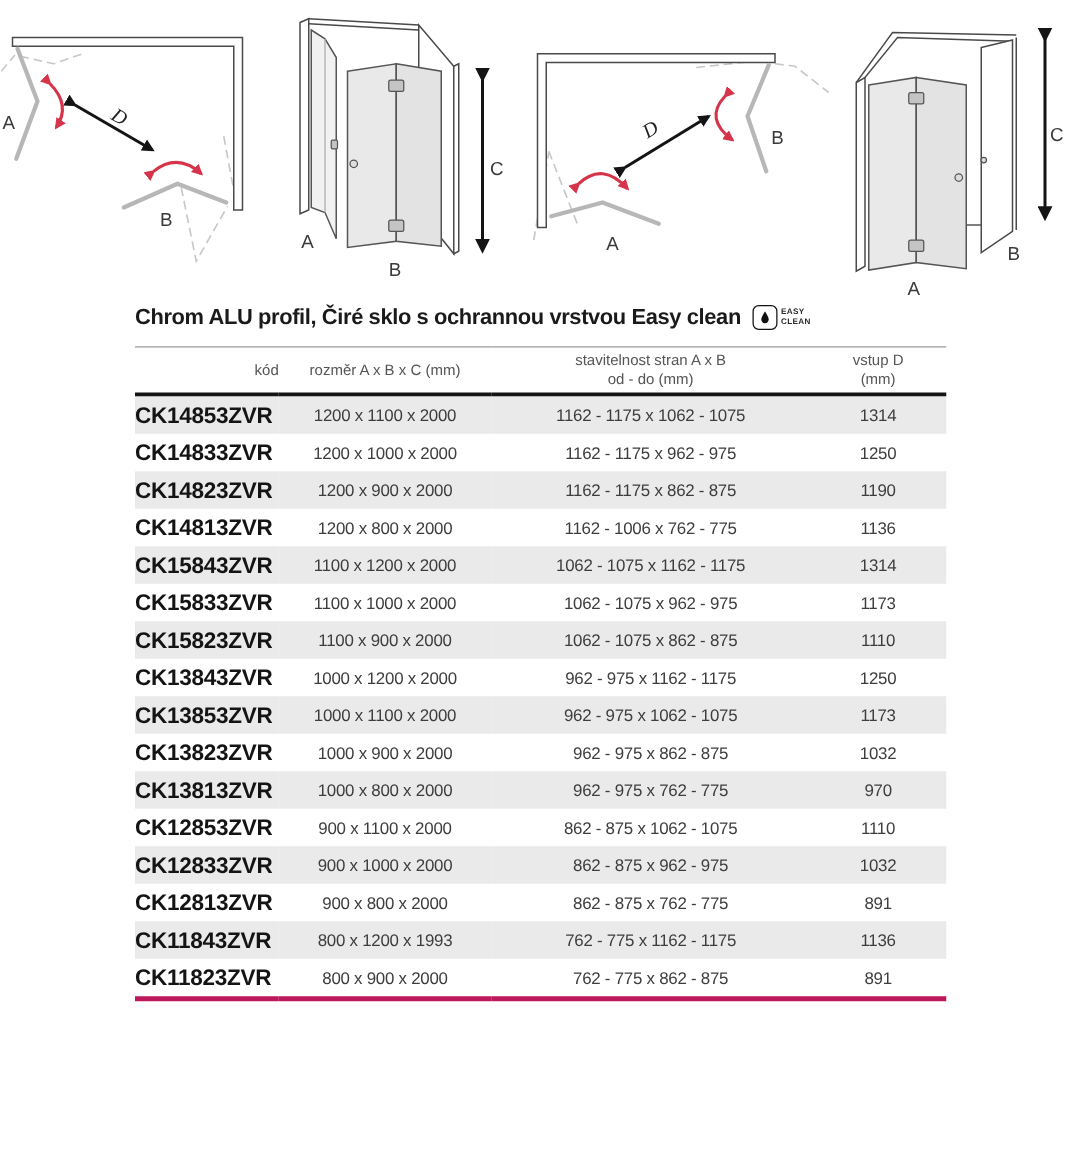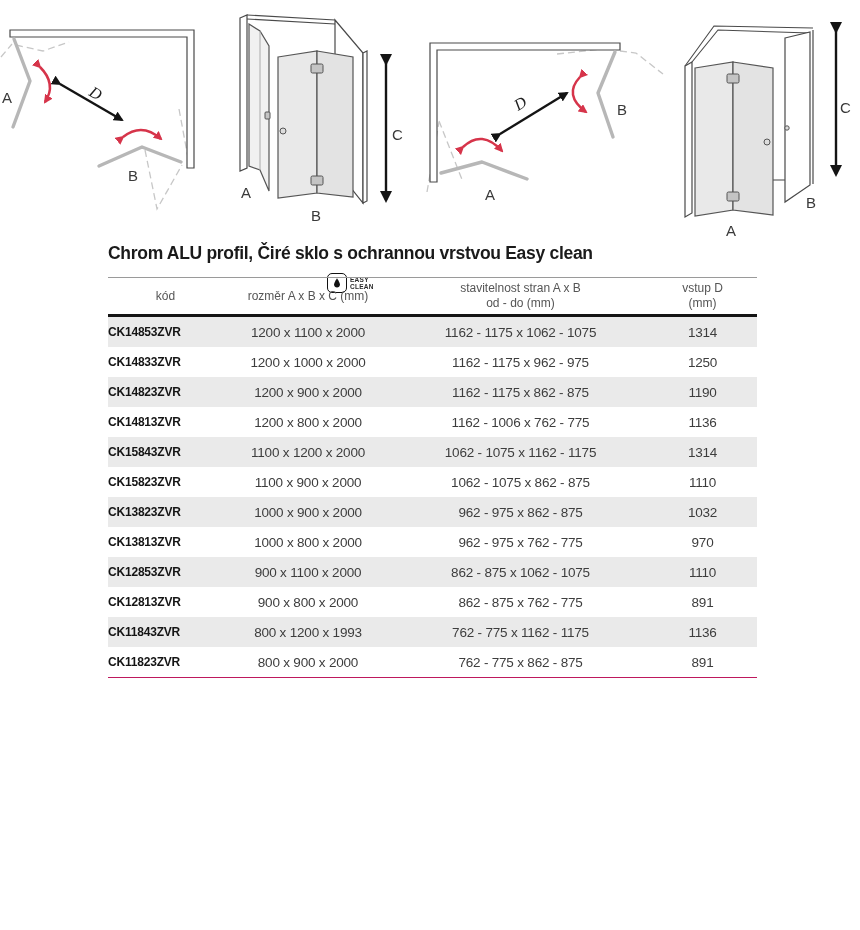--- a/index.html
+++ b/index.html
@@ -15,38 +15,38 @@
   .swing{fill:none;stroke:#d6344a;stroke-width:2.5;}
   .dim{stroke:#141414;stroke-width:2.4;}
   .lbl{fill:#3a3a3a;font-size:15px;font-family:"Liberation Sans",sans-serif;}
   .lblD{fill:#222;font-size:16px;font-style:italic;font-family:"Liberation Serif",serif;}
   .frame{fill:#fff;stroke:#4a4a4a;stroke-width:1.2;}
   .glassA{fill:#f1f1f1;stroke:#555;stroke-width:1.2;}
   .glassB{fill:#e9e9e9;stroke:#555;stroke-width:1.2;}
   .glassB2{fill:#e3e3e3;stroke:#555;stroke-width:1.2;}
   .hinge{fill:#c4c4c4;stroke:#555;stroke-width:1;}
 
-  .title-row{position:absolute;left:108px;top:243px;display:flex;align-items:center;gap:9px;flex-direction:column;}
+  .title-row{position:absolute;left:108px;top:243px;display:flex;align-items:center;gap:9px;}
   .title-row h1{margin:0;font-size:17.5px;font-weight:700;color:#1a1a1a;letter-spacing:-0.3px;white-space:nowrap;}
   .easyclean{display:flex;align-items:center;gap:3px;}
   .ec-box{width:20px;height:20px;border:1.7px solid #111;border-radius:5px;box-sizing:border-box;
           display:flex;align-items:center;justify-content:center;}
   .ec-text{display:flex;flex-direction:column;font-size:6.5px;font-weight:700;color:#2a2a2a;
            line-height:1.12;letter-spacing:.3px;}
 
   table.spec{position:absolute;left:108px;top:277px;width:649px;border-collapse:collapse;table-layout:fixed;}
   table.spec thead th{border-top:1px solid #9a9a9a;border-bottom:3px solid #141414;
      font-weight:400;color:#555;font-size:12px;line-height:1.25;height:36px;
      vertical-align:middle;padding:0;text-align:center;}
-  table.spec thead th.c-code{text-align:center;}
+  table.spec thead th.c-code{text-align:right;}
   table.spec tbody td{height:30px;font-size:13.5px;color:#3d3d3d;text-align:center;
      vertical-align:middle;padding:0;letter-spacing:-0.2px;white-space:nowrap;}
-  table.spec tbody td.c-code{text-align:left;font-weight:700;color:#141414;font-size:12px;}
+  table.spec tbody td.c-code{text-align:left;font-weight:700;color:#141414;font-size:18px;}
   table.spec tbody tr:nth-child(odd){background:#eaeaea;}
-  table.spec tbody tr:last-child td{border-bottom:1px solid #be185d;}
+  table.spec tbody tr:last-child td{border-bottom:4px solid #be185d;}
 </style>
 </head>
 <body>
 
 <div class="page">
 
   <svg id="d1" class="diagram" width="215" height="215" viewBox="0 0 215 215">
     <defs>
       <marker id="m1b" markerUnits="userSpaceOnUse" markerWidth="10" markerHeight="10" refX="8" refY="5" orient="auto">
         <path d="M0,0 L10,5 L0,10 Z" fill="#141414"></path>
@@ -206,44 +206,68 @@
       <td class="c-range">1162 - 1006 x 762 - 775</td>
       <td class="c-entry">1136</td>
     </tr>
         <tr>
       <td class="c-code">CK15843ZVR</td>
       <td class="c-size">1100 x 1200 x 2000</td>
       <td class="c-range">1062 - 1075 x 1162 - 1175</td>
       <td class="c-entry">1314</td>
     </tr>
         <tr>
+      <td class="c-code">CK15833ZVR</td>
+      <td class="c-size">1100 x 1000 x 2000</td>
+      <td class="c-range">1062 - 1075 x 962 - 975</td>
+      <td class="c-entry">1173</td>
+    </tr>
+        <tr>
       <td class="c-code">CK15823ZVR</td>
       <td class="c-size">1100 x 900 x 2000</td>
       <td class="c-range">1062 - 1075 x 862 - 875</td>
       <td class="c-entry">1110</td>
     </tr>
         <tr>
+      <td class="c-code">CK13843ZVR</td>
+      <td class="c-size">1000 x 1200 x 2000</td>
+      <td class="c-range">962 - 975 x 1162 - 1175</td>
+      <td class="c-entry">1250</td>
+    </tr>
+        <tr>
+      <td class="c-code">CK13853ZVR</td>
+      <td class="c-size">1000 x 1100 x 2000</td>
+      <td class="c-range">962 - 975 x 1062 - 1075</td>
+      <td class="c-entry">1173</td>
+    </tr>
+        <tr>
       <td class="c-code">CK13823ZVR</td>
       <td class="c-size">1000 x 900 x 2000</td>
       <td class="c-range">962 - 975 x 862 - 875</td>
       <td class="c-entry">1032</td>
     </tr>
         <tr>
       <td class="c-code">CK13813ZVR</td>
       <td class="c-size">1000 x 800 x 2000</td>
       <td class="c-range">962 - 975 x 762 - 775</td>
       <td class="c-entry">970</td>
     </tr>
         <tr>
       <td class="c-code">CK12853ZVR</td>
       <td class="c-size">900 x 1100 x 2000</td>
       <td class="c-range">862 - 875 x 1062 - 1075</td>
       <td class="c-entry">1110</td>
     </tr>
         <tr>
+      <td class="c-code">CK12833ZVR</td>
+      <td class="c-size">900 x 1000 x 2000</td>
+      <td class="c-range">862 - 875 x 962 - 975</td>
+      <td class="c-entry">1032</td>
+    </tr>
+        <tr>
       <td class="c-code">CK12813ZVR</td>
       <td class="c-size">900 x 800 x 2000</td>
       <td class="c-range">862 - 875 x 762 - 775</td>
       <td class="c-entry">891</td>
     </tr>
         <tr>
       <td class="c-code">CK11843ZVR</td>
       <td class="c-size">800 x 1200 x 1993</td>
       <td class="c-range">762 - 775 x 1162 - 1175</td>
       <td class="c-entry">1136</td>

